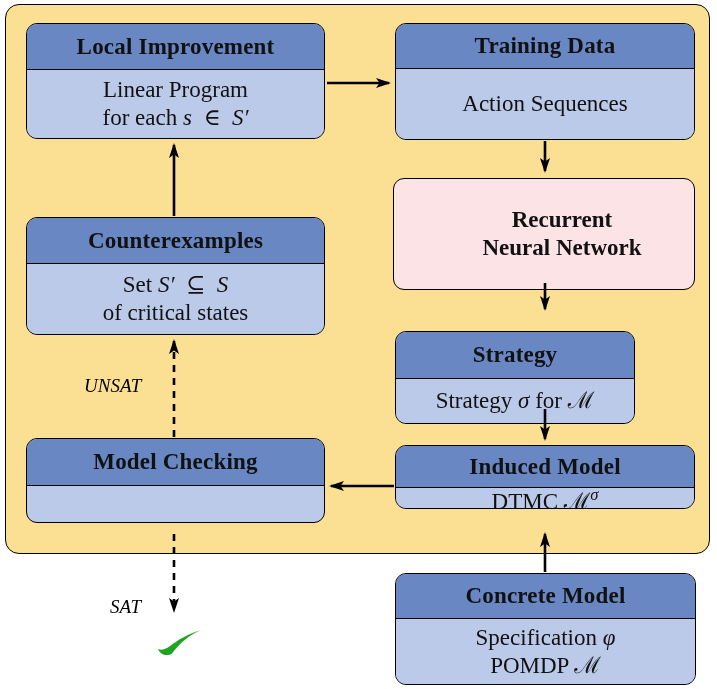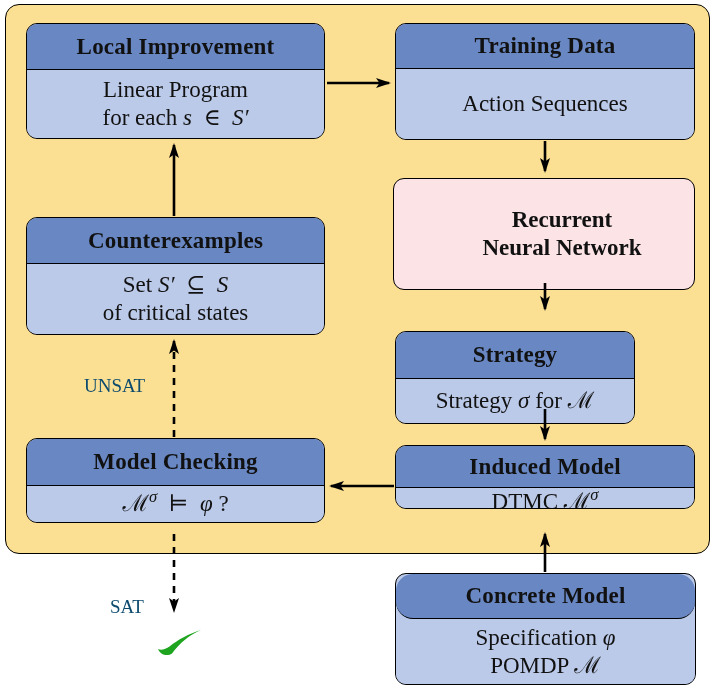--- a/index.html
+++ b/index.html
@@ -59,40 +59,41 @@
   }
   .box.plain .box-body { background: #FCE3E6; font-weight: bold; }
   .line { white-space: pre-wrap; text-align: center; }
   .line span, .line sup { white-space: pre-wrap; }
   .it { font-style: italic; }
   .scr { font-style: normal; }
   sup { font-size: 0.72em; line-height: 0; }
   .floating-label {
     position: absolute;
     font-size: 19px;
-    color: #0c4a6e;
+    color: #000000;
+    font-style: italic;
   }
   .overlay { position: absolute; left: 0; top: 0; pointer-events: none; }
 
   
   #box-local-improvement { left: 26px; top: 23px;  width: 299px; height: 116px; }
   #box-local-improvement .box-header { height: 45px; }
   #box-counterexamples   { left: 26px; top: 217px; width: 299px; height: 118px; }
   #box-counterexamples   .box-header { height: 45px; }
   #box-model-checking    { left: 26px; top: 438px; width: 299px; height: 85px; }
   #box-model-checking    .box-header { height: 46px; }
   #box-training-data     { left: 395px; top: 23px;  width: 300px; height: 117px; }
   #box-training-data     .box-header { height: 44px; }
   #box-rnn               { left: 393px; top: 178px; width: 302px; height: 112px; padding-left: 36px; }
   #box-strategy          { left: 395px; top: 303px; width: 240px; height: 93px; margin-top: 28px; }
   #box-strategy          .box-header { height: 46px; }
   #box-induced-model     { left: 395px; top: 445px; width: 300px; height: 64px; }
   #box-induced-model     .box-header { height: 41px; }
   #box-concrete-model    { left: 395px; top: 573px; width: 301px; height: 112px; }
-  #box-concrete-model    .box-header { height: 44px; border-radius: 17px; }
+  #box-concrete-model    .box-header { height: 44px; }
 
   #unsat-label { left: 84px;  top: 375px; }
   #sat-label   { left: 110px; top: 596px; }
 </style>
 </head>
 <body>
 
 <div id="canvas">
 
   <div class="container"></div>
@@ -108,23 +109,20 @@
   <div class="box" id="box-counterexamples">
     <div class="box-header">Counterexamples</div>
     <div class="box-body">
       <div class="line"><span>Set </span><span class="it">S′</span><span> ⊆ </span><span class="it">S</span></div>
       <div class="line"><span>of critical states</span></div>
     </div>
   </div>
 
   <div class="box" id="box-model-checking">
     <div class="box-header">Model Checking</div>
-    <div class="box-body">
-      <div class="line"><span class="scr">ℳ</span><sup class="it">σ</sup><span> ⊨ </span><span class="it">φ</span><span> ?</span></div>
-    </div>
   </div>
 
   <div class="box" id="box-training-data">
     <div class="box-header">Training Data</div>
     <div class="box-body">
       <div class="line"><span>Action Sequences</span></div>
     </div>
   </div>
 
   <div class="box plain" id="box-rnn">

